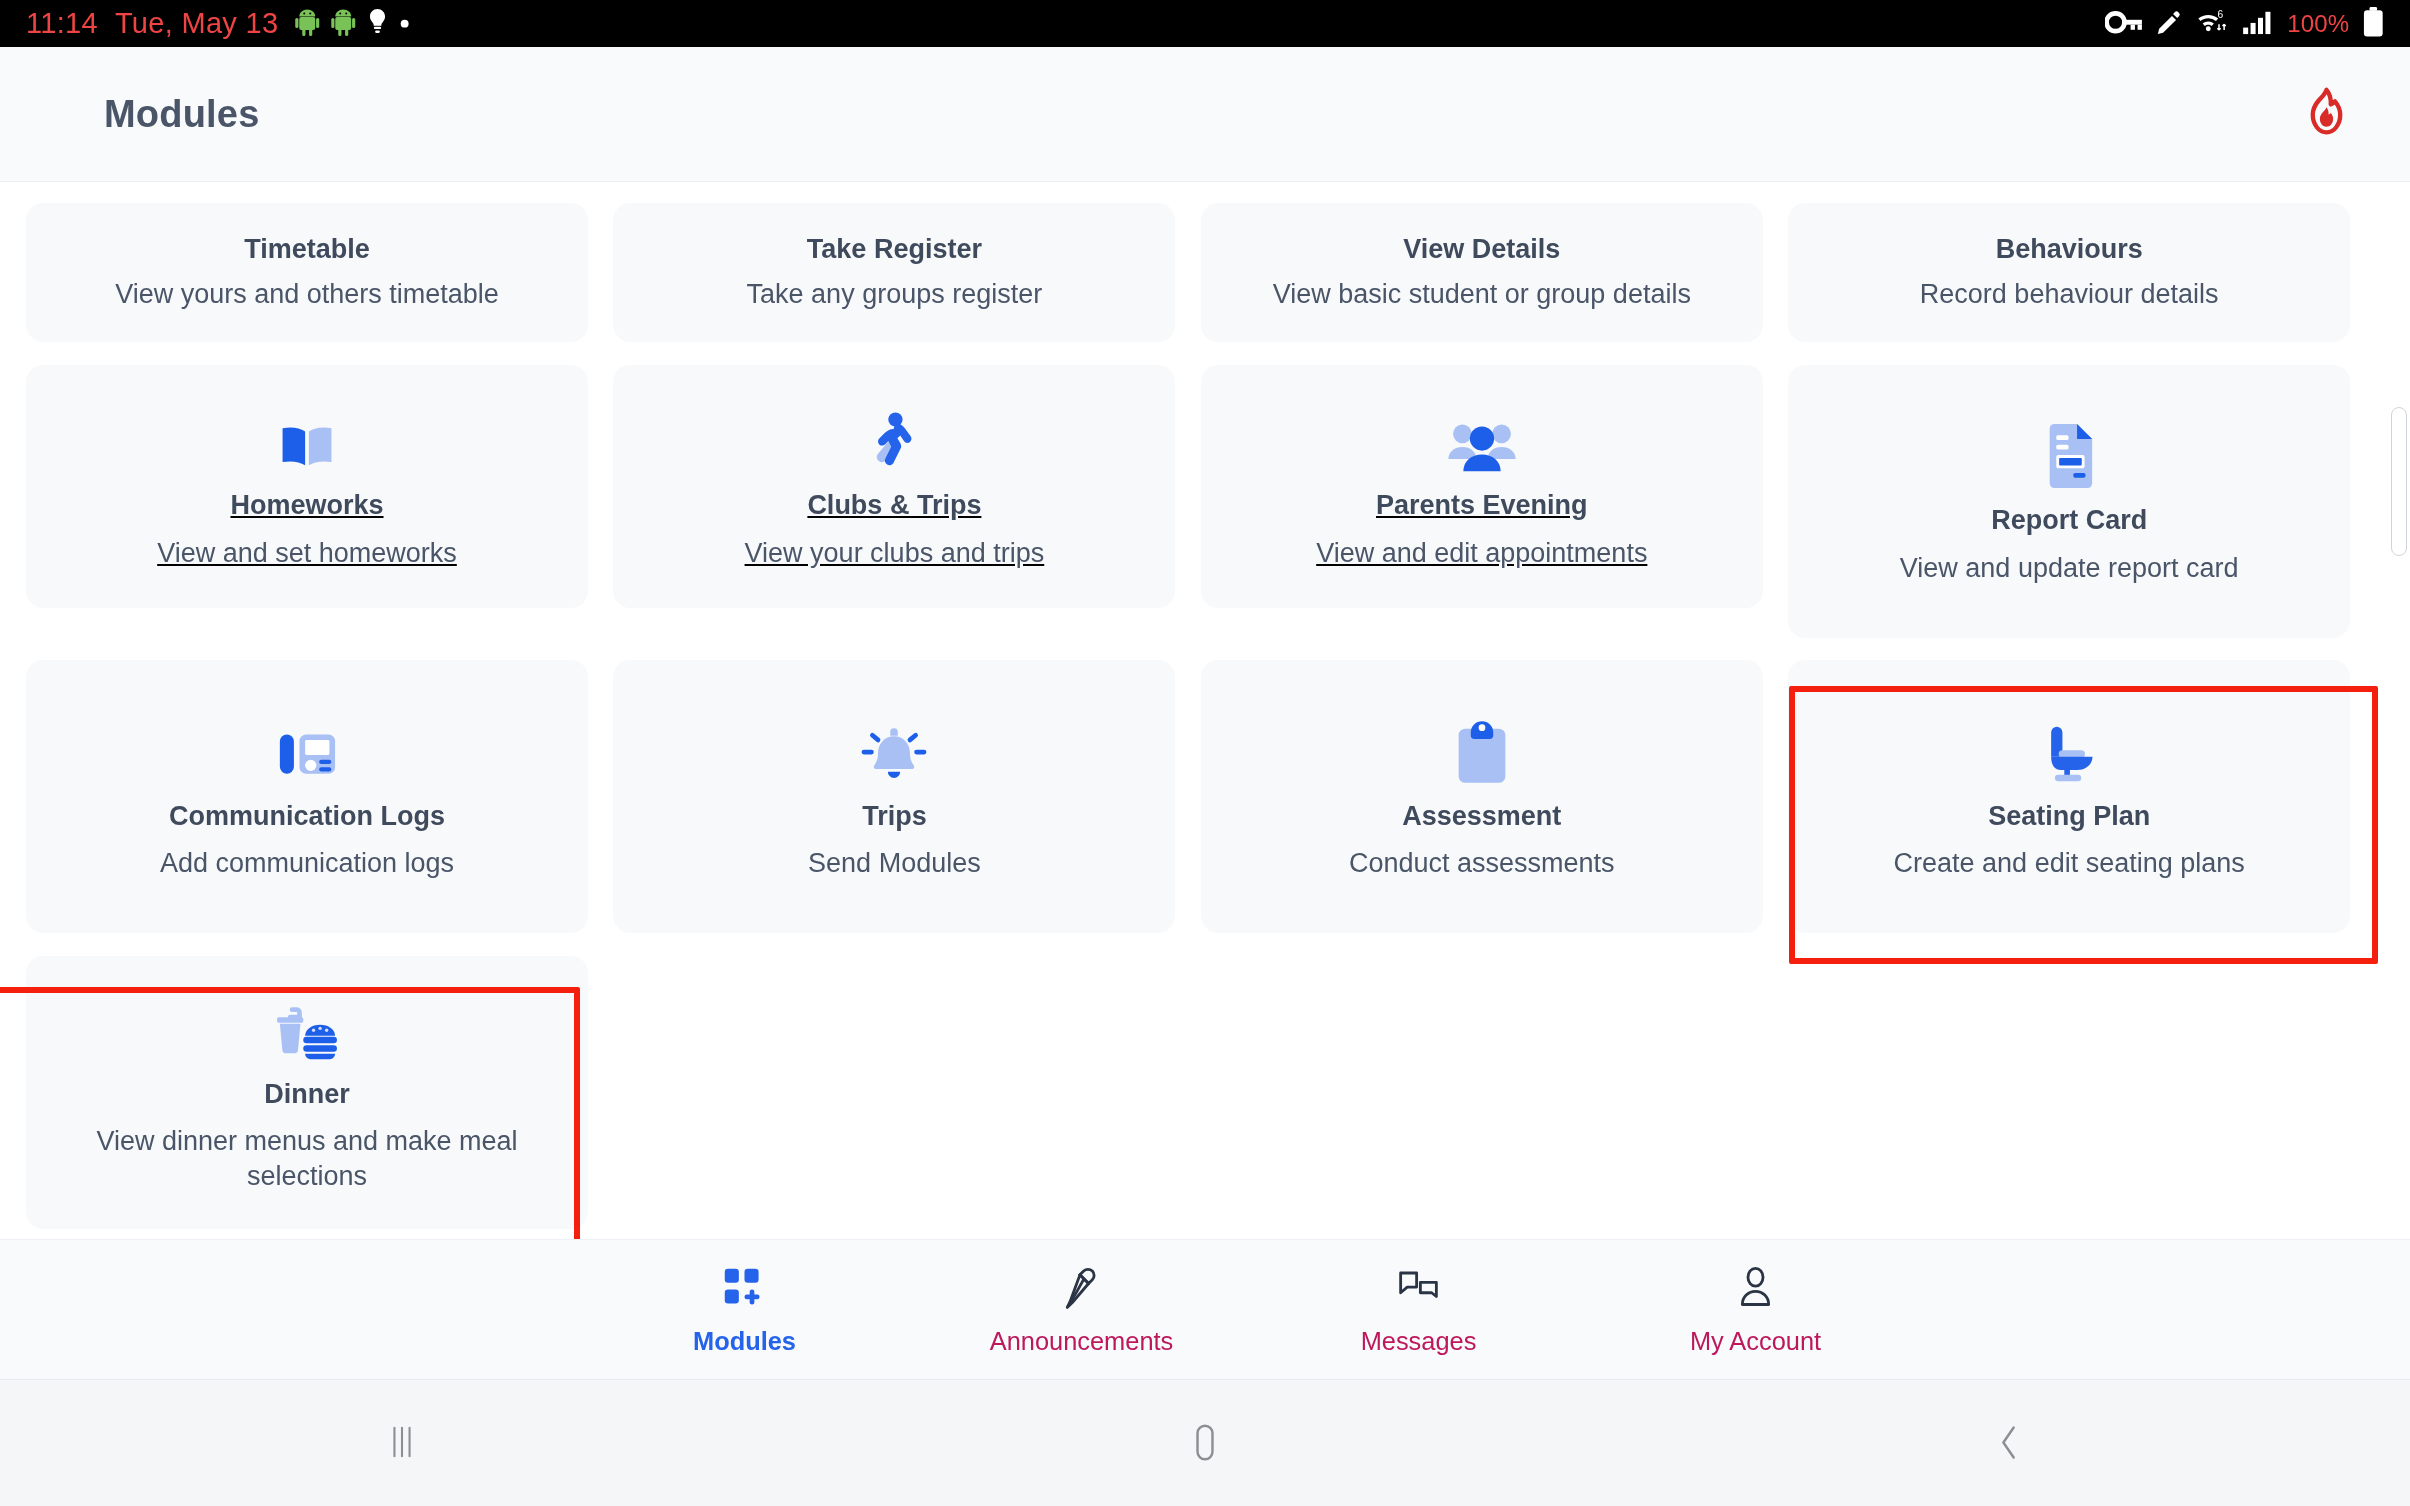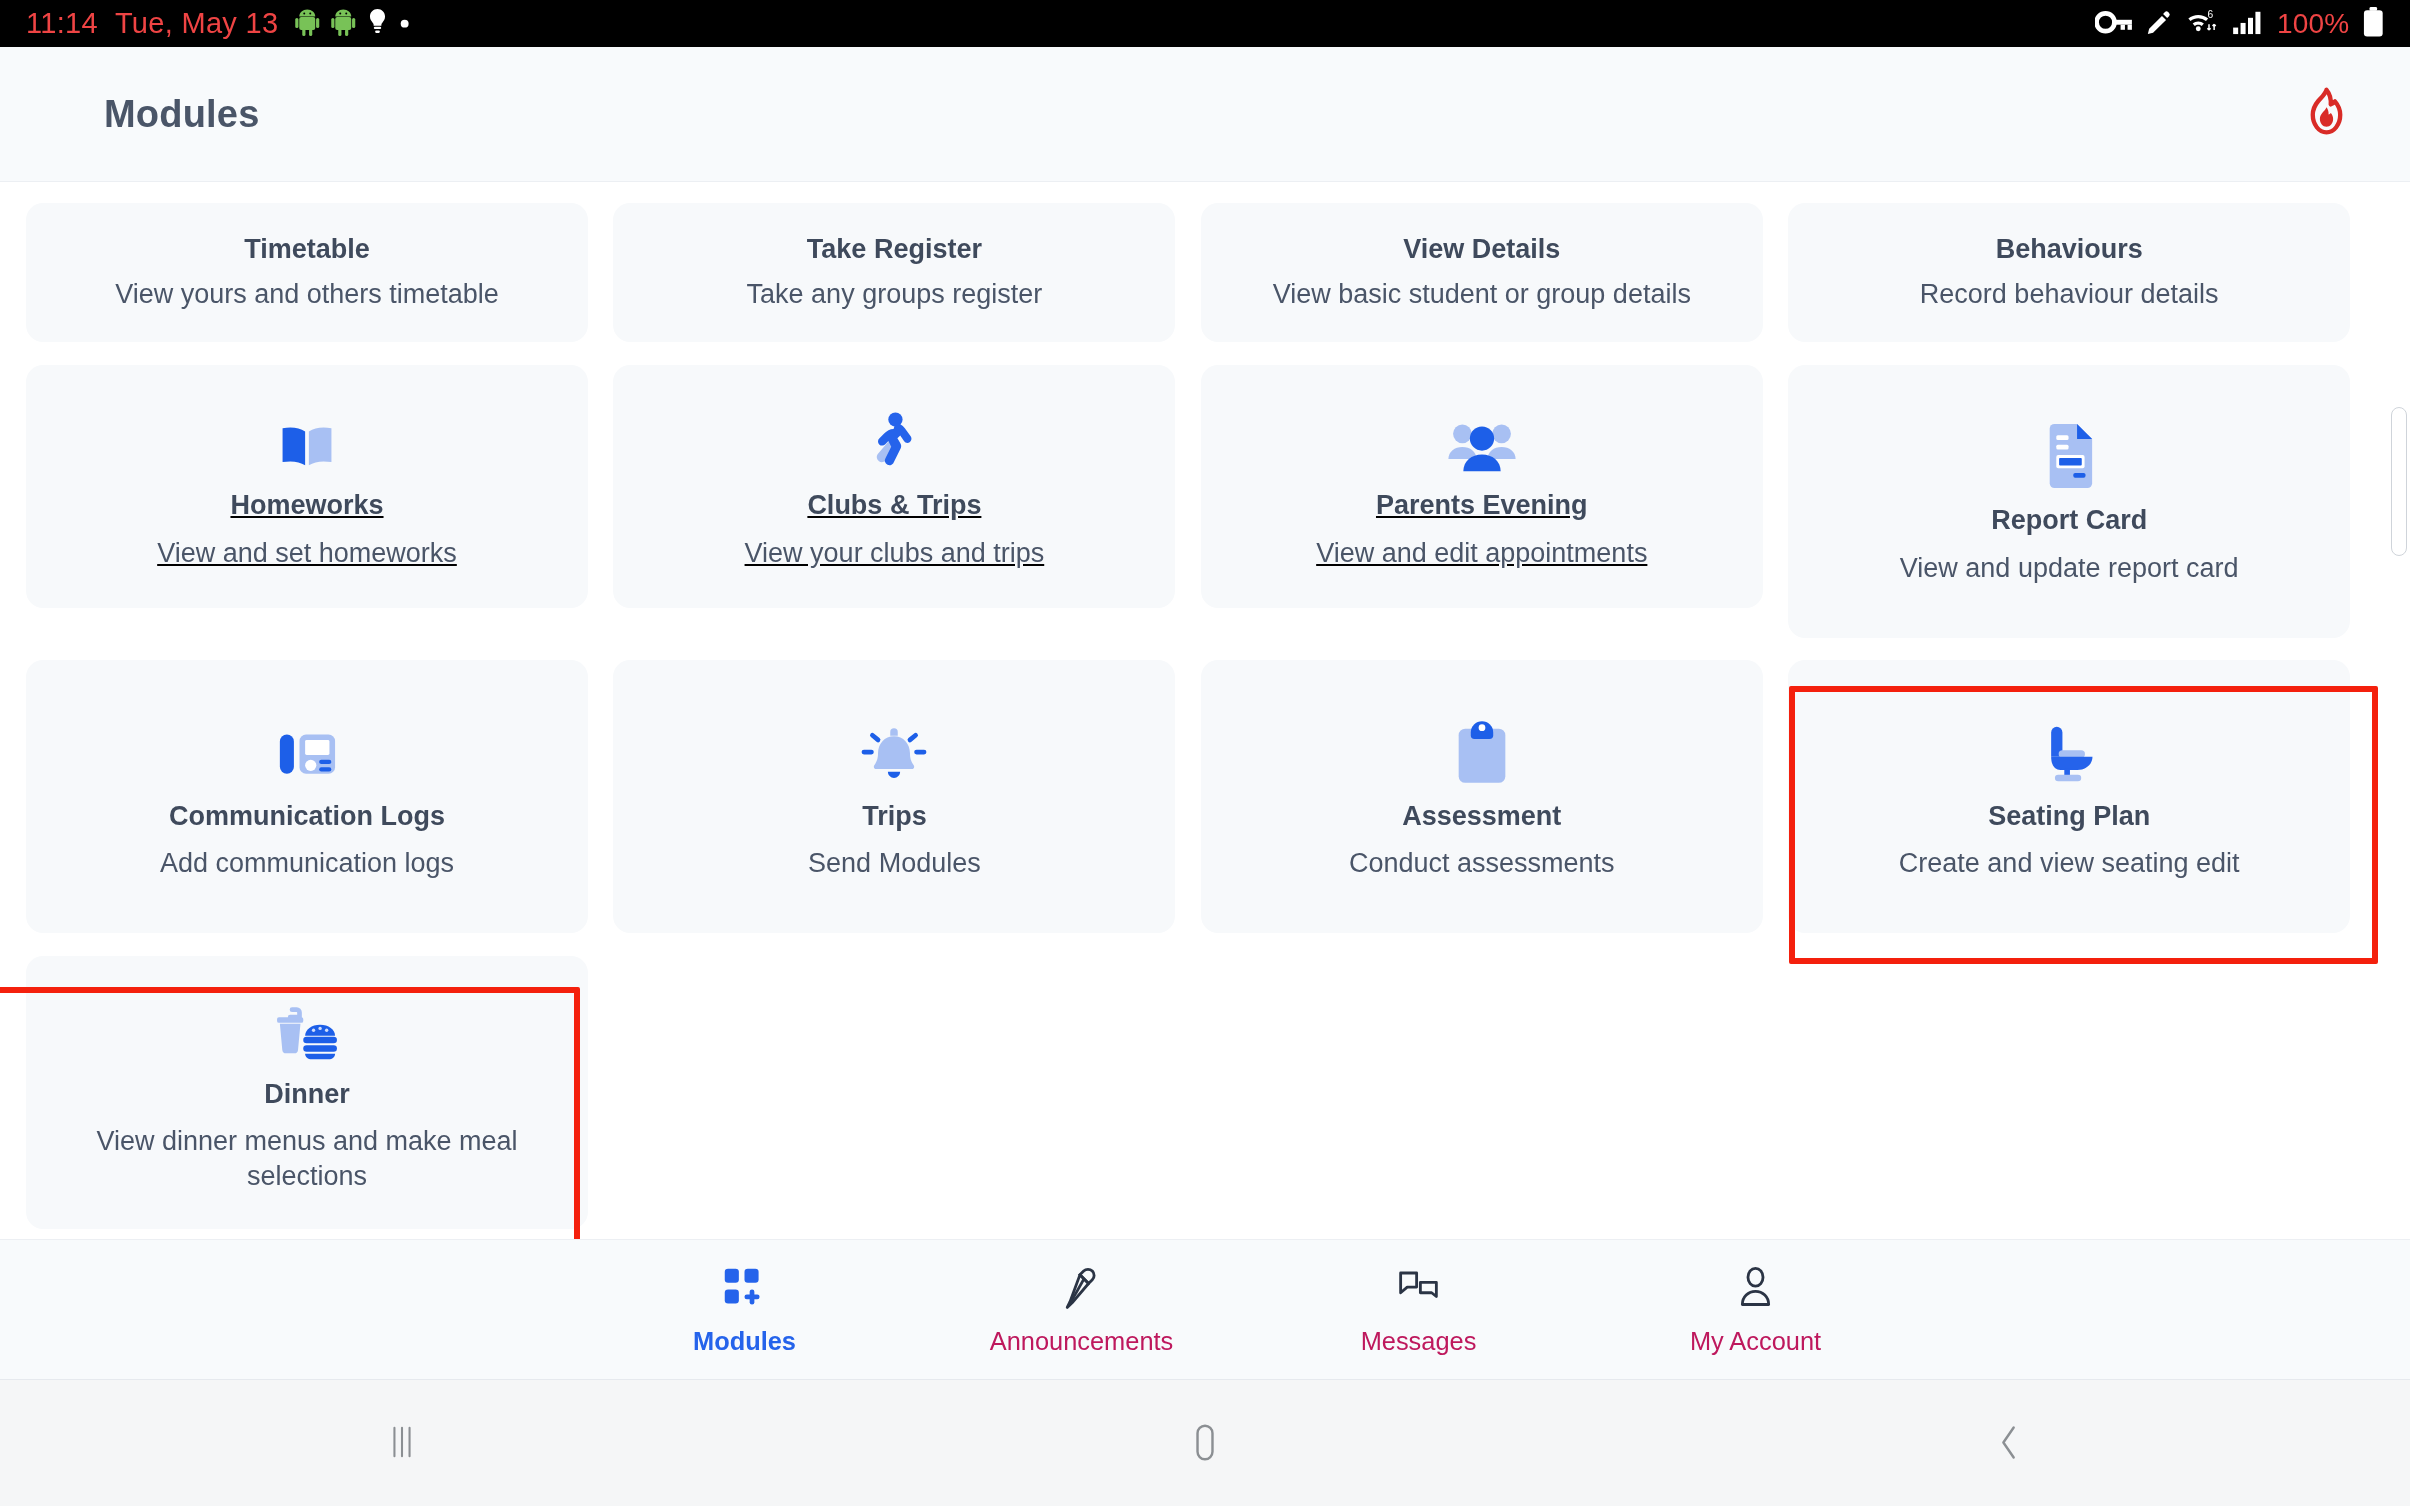--- a/index.html
+++ b/index.html
@@ -16,21 +16,21 @@
     position:absolute; top:0; left:0; width:2411px; height:47px;
     background:#000000; color:#ef4444;
     display:flex; align-items:center; justify-content:space-between;
     padding:0 26px;
   }
   .sb-left { display:flex; align-items:center; gap:17px; }
   .sb-time { font-size:29px; font-weight:400; letter-spacing:0.3px; }
   .sb-date { font-size:29px; font-weight:400; letter-spacing:0.3px; }
   .sb-icons { display:flex; align-items:center; gap:11.3px; }
   .sb-right { display:flex; align-items:center; gap:13px; }
-  .sb-batt { font-size:28px; font-weight:400; letter-spacing:0.2px; }
+  .sb-batt { font-size:24px; font-weight:400; letter-spacing:0.2px; }
 
   
   .appbar {
     position:absolute; top:47px; left:0; width:2411px; height:135px;
     background:#f8fafc; border-bottom:0.9px solid #eceff3;
     display:flex; align-items:center; justify-content:space-between;
     padding:0 58px 0 104px;
   }
   .appbar-title { font-size:38px; font-weight:700; color:#4a5568; letter-spacing:0.2px; }
 
@@ -308,21 +308,21 @@
         <div class="card-icon">
           <svg width="62" height="62" viewBox="0 0 66 66">
             <path d="M14 10a6 6 0 0 1 12 0v26H14z" fill="#2563eb"></path>
             <rect x="22" y="29" width="28" height="8" rx="4" fill="#a8c0f3"></rect>
             <path d="M14 36h44c0 8-7 14-16 14H24c-6 0-10-5-10-14z" fill="#2563eb"></path>
             <rect x="28" y="48" width="6" height="9" fill="#2563eb"></rect>
             <rect x="18" y="55" width="28" height="7" rx="3.5" fill="#a8c0f3"></rect>
           </svg>
         </div>
         <div class="card-title">Seating Plan</div>
-        <div class="card-sub">Create and view seating edit</div>
+        <div class="card-sub">Create and edit seating plans</div>
       </div>
       <div class="card r3">
         <div class="card-icon">
           <svg width="72" height="58" viewBox="0 0 76 62">
             <path d="M20 13h10V8a3 3 0 0 0-3-3h-5" stroke="#a8c0f3" stroke-width="5" fill="none" stroke-linecap="round"></path>
             <rect x="6" y="13" width="28" height="6" rx="2" fill="#a8c0f3"></rect>
             <path d="M9 20h22l-2.6 28a4 4 0 0 1-4 3.6h-8.8a4 4 0 0 1-4-3.6z" fill="#a8c0f3"></path>
             <path d="M36 33c0-7 7-12 16-12s16 5 16 12z" fill="#1d5fe8"></path>
             <rect x="34" y="34" width="36" height="7" rx="3.5" fill="#1d5fe8"></rect>
             <rect x="34" y="43" width="36" height="7" rx="3.5" fill="#1d5fe8"></rect>

